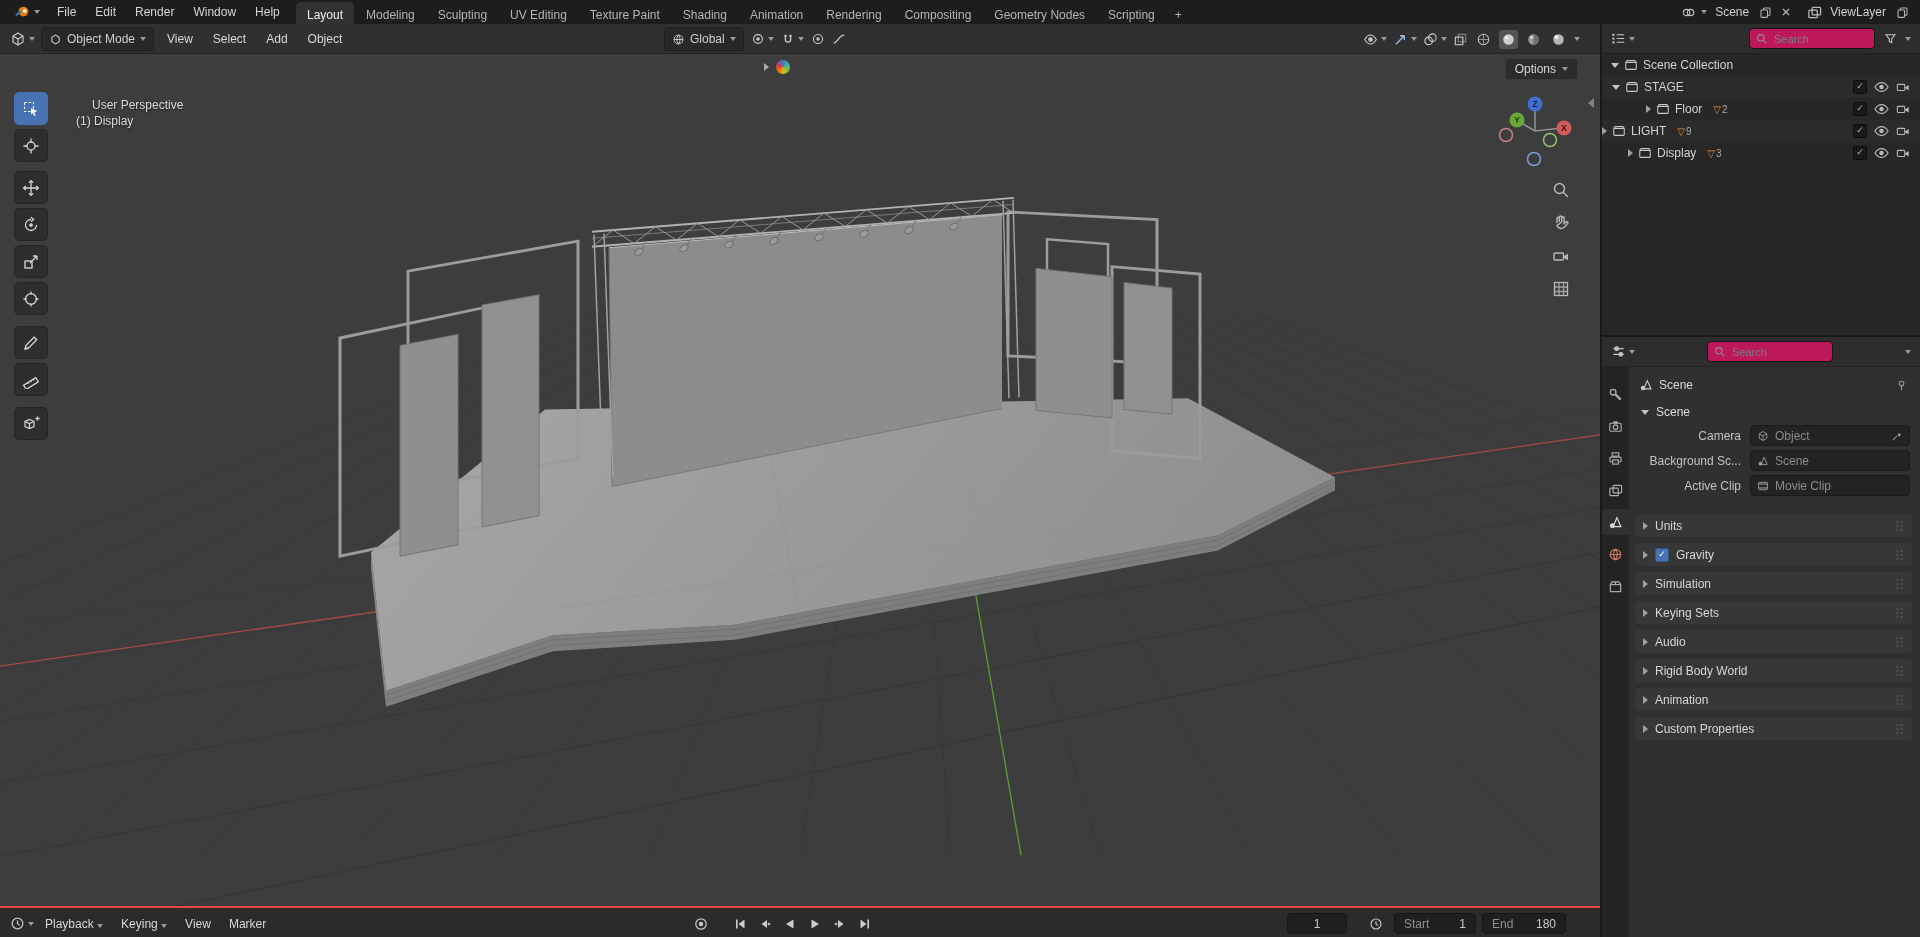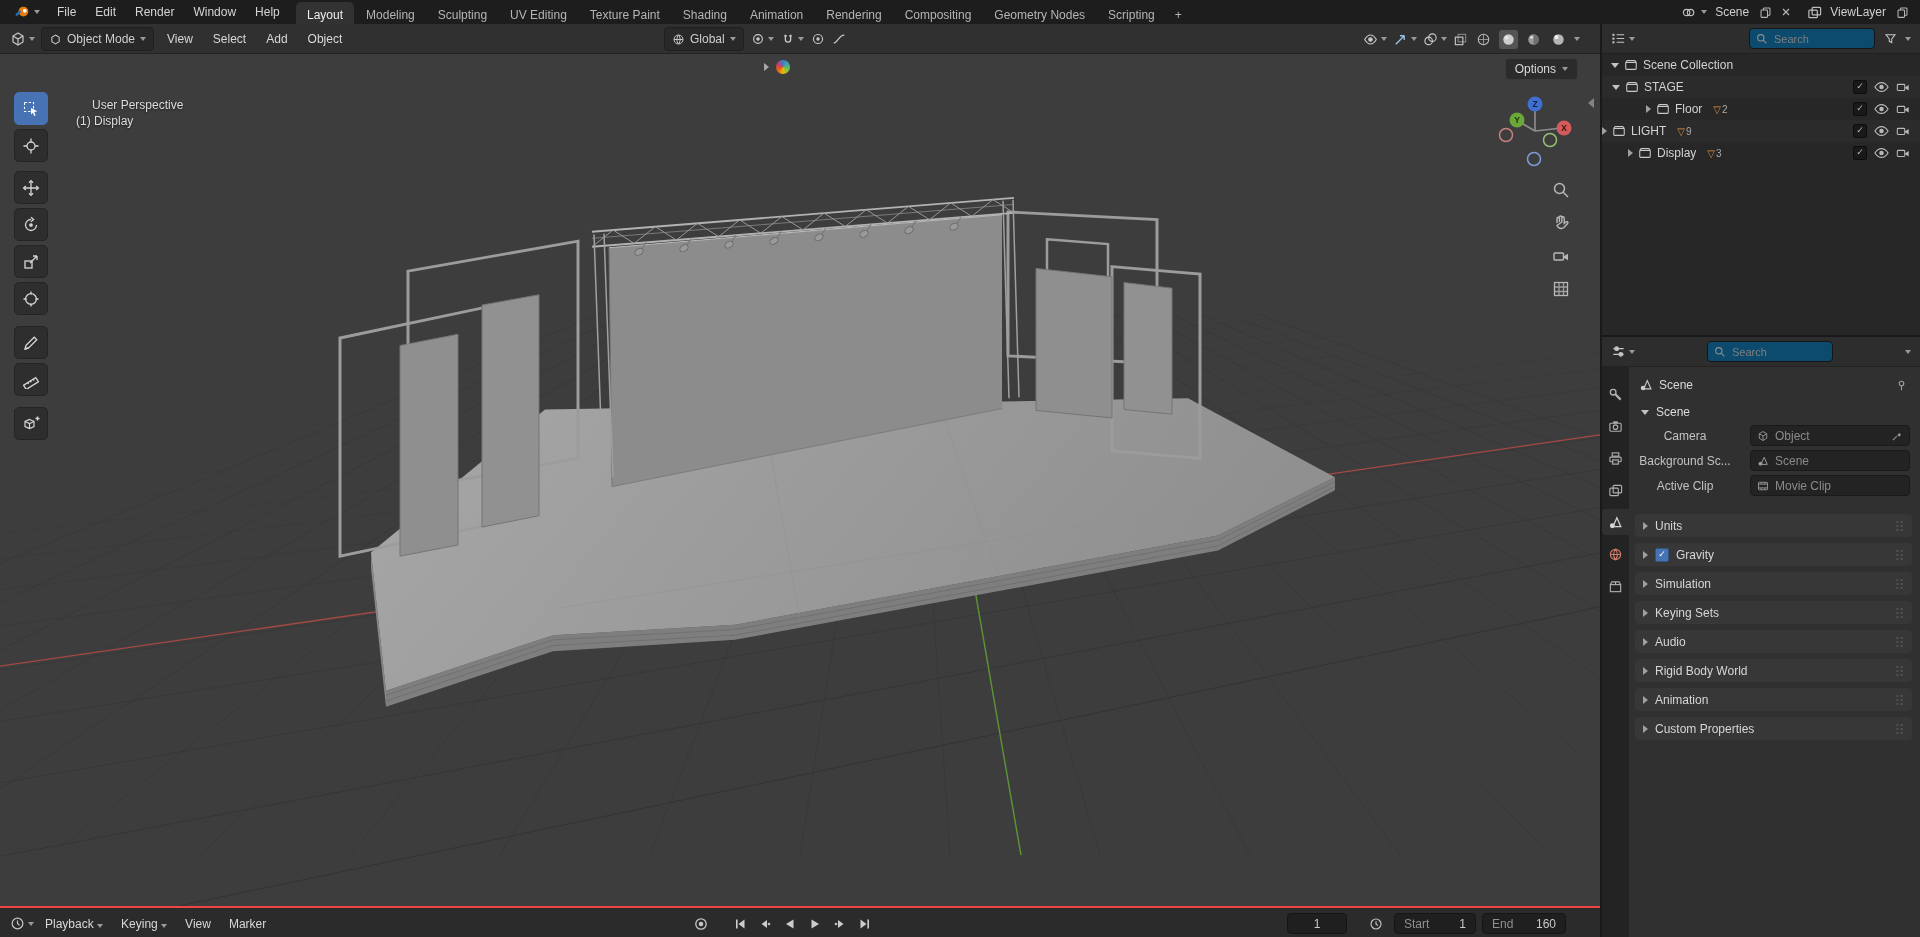--- a/index.html
+++ b/index.html
@@ -59,21 +59,21 @@
   .tl-left{position:absolute;left:10px;top:2px;height:27px;display:flex;align-items:center;gap:4px}
   .tl-center{position:absolute;left:690px;top:2px;height:27px;display:flex;align-items:center;gap:4px}
   .pb-btn{width:21px;height:21px;display:flex;align-items:center;justify-content:center;border-radius:3px}
   .tl-right{position:absolute;right:34px;top:2px;height:27px;display:flex;align-items:center}
   .tl-field{background:#1f1f1f;border:1px solid #161616;border-radius:4px;height:19px;display:flex;align-items:center;justify-content:center;padding:0 9px;color:#c9c9c9;gap:7px}
   .tl-field .lab{color:#909090}
 
   
   .outliner{position:absolute;left:1600px;top:24px;width:320px;height:313px;background:#272727;border-left:2px solid #191919;border-bottom:2px solid #191919;box-sizing:border-box}
   .ol-header{height:30px;background:#2d2d2d;display:flex;align-items:center;padding:0 9px;gap:7px;border-bottom:1px solid #202020;box-sizing:border-box}
-  .srch{display:flex;align-items:center;gap:5px;background:#0c4a6e;border:1px solid #151515;border-radius:4px;height:19px;padding:0 6px}
+  .srch{display:flex;align-items:center;gap:5px;background:#be185d;border:1px solid #151515;border-radius:4px;height:19px;padding:0 6px}
   .srch input{background:transparent;border:0;outline:0;color:#d5d5d5;width:92px;font-family:"Liberation Sans",sans-serif;font-size:11px}
   .srch input::placeholder{color:#7f7f7f}
   .ol-row{height:22px;display:flex;align-items:center;position:relative;gap:5px}
   .ol-row:nth-child(even){background:#2b2b2b}
   .ol-label{color:#d2d2d2}
   .badge{display:flex;align-items:center;gap:1px;margin-left:6px}
   .badge .tri{color:#e08c43;font-size:10px;font-style:normal}
   .badge em{font-style:normal;color:#a9a9a9;font-size:10px}
   .ol-controls{position:absolute;right:10px;display:flex;gap:7px;align-items:center}
   .chk{width:12px;height:12px;background:#191919;border:1px solid #0d0d0d;border-radius:2px;color:#b9b9b9;font-size:9px;line-height:11px;text-align:center}
@@ -81,21 +81,21 @@
   
   .properties{position:absolute;left:1600px;top:337px;width:320px;height:600px;background:#303030;border-left:2px solid #191919;box-sizing:border-box}
   .props-header{height:30px;background:#2d2d2d;display:flex;align-items:center;padding:0 9px;gap:8px;border-bottom:1px solid #232323;box-sizing:border-box;position:relative}
   .props-tabs{position:absolute;left:0;top:30px;width:27px;bottom:0;background:#232323;display:flex;flex-direction:column;align-items:center;padding-top:14px;gap:6px}
   .ptab{width:27px;height:26px;display:flex;align-items:center;justify-content:center;border-radius:4px 0 0 4px}
   .ptab.active{background:#303030}
   .props-content{position:absolute;left:27px;top:30px;right:0;bottom:0}
   .pc-breadcrumb{display:flex;align-items:center;gap:6px;padding:11px 10px 7px;position:relative;color:#d8d8d8}
   .psec-open{display:flex;align-items:center;gap:7px;margin:2px 8px 0 6px;height:22px;padding:0 6px;color:#dcdcdc}
   .frow{display:flex;align-items:center;height:25px;margin-right:10px}
-  .flabel{width:112px;text-align:center;padding-right:9px;color:#c2c2c2;white-space:nowrap;overflow:hidden}
+  .flabel{width:112px;text-align:right;padding-right:9px;color:#c2c2c2;white-space:nowrap;overflow:hidden}
   .ffield{flex:1;display:flex;align-items:center;gap:6px;background:#232323;border:1px solid #1a1a1a;border-radius:4px;height:19px;padding:0 6px;color:#8b8b8b}
   .ffield .fval{flex:1}
   .csec{display:flex;align-items:center;gap:7px;height:23px;background:#373737;border-radius:4px;margin:6px 8px 0 6px;padding:0 8px;color:#d6d6d6}
   .grip{width:9px;height:11px;margin-left:auto;background-image:radial-gradient(#606060 1px,transparent 1.1px);background-size:4.5px 4px;opacity:.8}
   .bluechk{width:12px;height:12px;background:#4772b3;border:1px solid #33567f;border-radius:2px;color:#fff;font-size:9px;line-height:11px;text-align:center}
 </style>
 </head>
 <body>
 
 <div class="app">
@@ -572,21 +572,21 @@
           </svg>
       </span>
       <span style="width:8px"></span>
       <span class="tl-field" style="width:62px;justify-content:space-between">
         <span class="lab">Start</span>
         <span>1</span>
       </span>
       <span style="width:6px"></span>
       <span class="tl-field" style="width:64px;justify-content:space-between">
         <span class="lab">End</span>
-        <span>160</span>
+        <span>180</span>
       </span>
     </div>
   </div>
 
   <div class="outliner">
     <div class="ol-header">
       <span class="icon-pair">
         <svg width="15" height="15" viewBox="0 0 16 16" stroke="#c5c5c5" stroke-width="1.3" fill="none">
             <path d="M6 4h8M6 8h8M6 12h8"></path>
             <rect x="1.5" y="3" width="2.2" height="2.2" fill="#c5c5c5" stroke="none"></rect>

